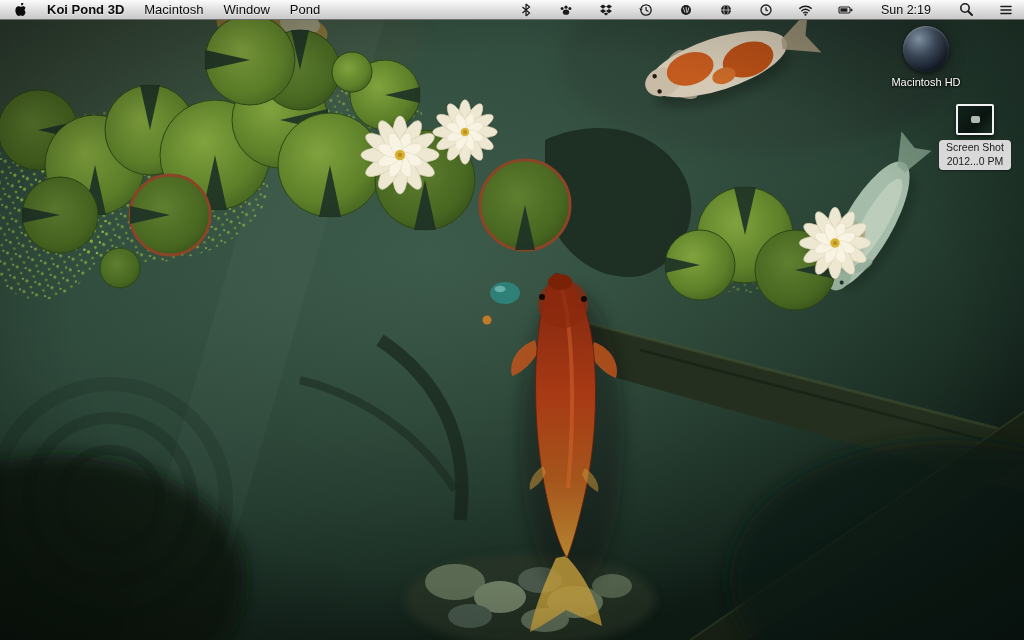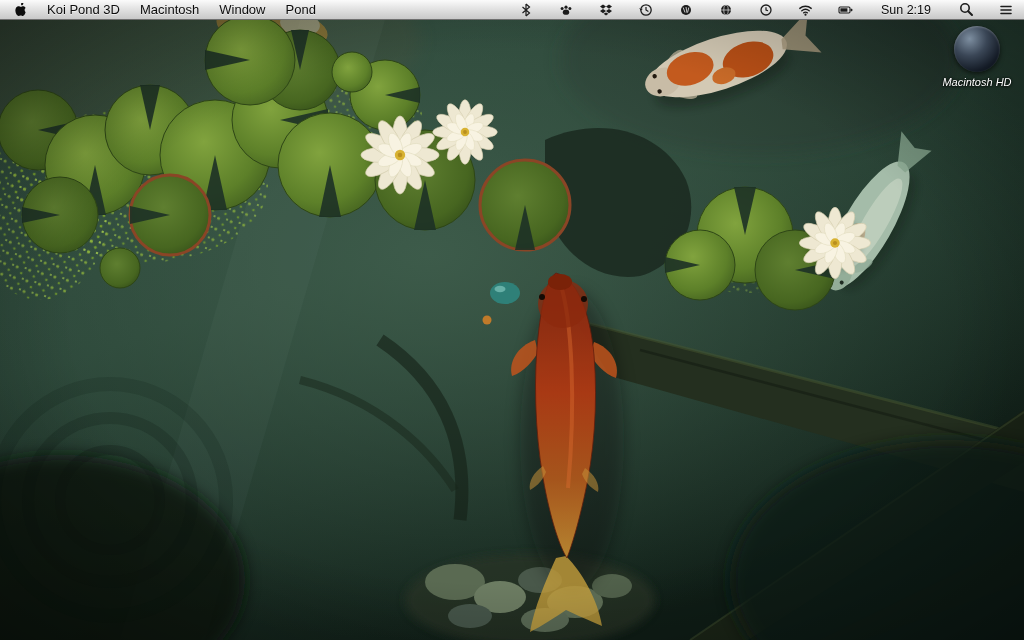--- a/index.html
+++ b/index.html
@@ -6,21 +6,21 @@
   body{width:1024px;height:640px;overflow:hidden;font-family:"Liberation Sans",sans-serif;position:relative;}
 
   
   .menubar{position:absolute;top:0;left:0;width:1024px;height:20px;box-sizing:border-box;
     background:linear-gradient(#fbfbfb,#e3e3e3 45%,#c8c8c8);border-bottom:1px solid #6f6f6f;
     display:flex;justify-content:space-between;align-items:center;padding:0 10px;z-index:20;
     font-size:13px;color:#0c0c0c;text-shadow:0 1px 0 rgba(255,255,255,.55);}
   .mb-left{display:flex;align-items:center;height:100%;}
   .apple{display:flex;align-items:center;margin-right:6px;padding:0 4px;}
   .mi{padding:0 10px;height:100%;display:flex;align-items:center;cursor:default;white-space:nowrap;}
-  .mi.appname{font-weight:normal;text-align:center;}
+  .mi.appname{font-weight:bold;text-align:center;}
   .mb-right{display:flex;align-items:center;height:100%;gap:24px;}
   .sicon{display:flex;align-items:center;justify-content:center;width:16px;height:16px;}
   .clock{font-size:12.5px;padding:0 3px;white-space:nowrap;}
 
   
   .desktop{position:absolute;top:20px;left:0;width:1024px;height:620px;overflow:hidden;}
   .scene{position:absolute;top:0;left:0;}
 
   .desk-icon{position:absolute;width:92px;display:flex;flex-direction:column;align-items:center;cursor:default;z-index:5;}
   .hd-sphere{width:46px;height:46px;border-radius:50%;
@@ -341,19 +341,26 @@
       <circle cx="352" cy="52" r="20" fill="url(#padG)"></circle>
     </g>
 
     <use href="#lotus" transform="translate(400,135) scale(1.15)"></use>
     <use href="#lotus" transform="translate(465,112) scale(0.95)"></use>
     <use href="#lotus" transform="translate(835,223) scale(1.05)"></use>
 
     <rect width="1024" height="620" fill="url(#vign)" pointer-events="none"></rect>
   </svg>
 
-  <div class="desk-icon" style="left:931px;top:6px;font-style:italic;">
+  <div class="desk-icon" style="left:880px;top:6px;">
     <div class="hd-sphere"></div>
     <div class="icon-label">Macintosh HD</div>
   </div>
 
+  <div class="desk-icon" style="left:929px;top:84px;">
+    <div class="shot-thumb"></div>
+    <div class="pill-label">
+      <div>Screen Shot</div>
+      <div>2012...0 PM</div>
+    </div>
+  </div>
 
 </div>
 
 </body></html>

